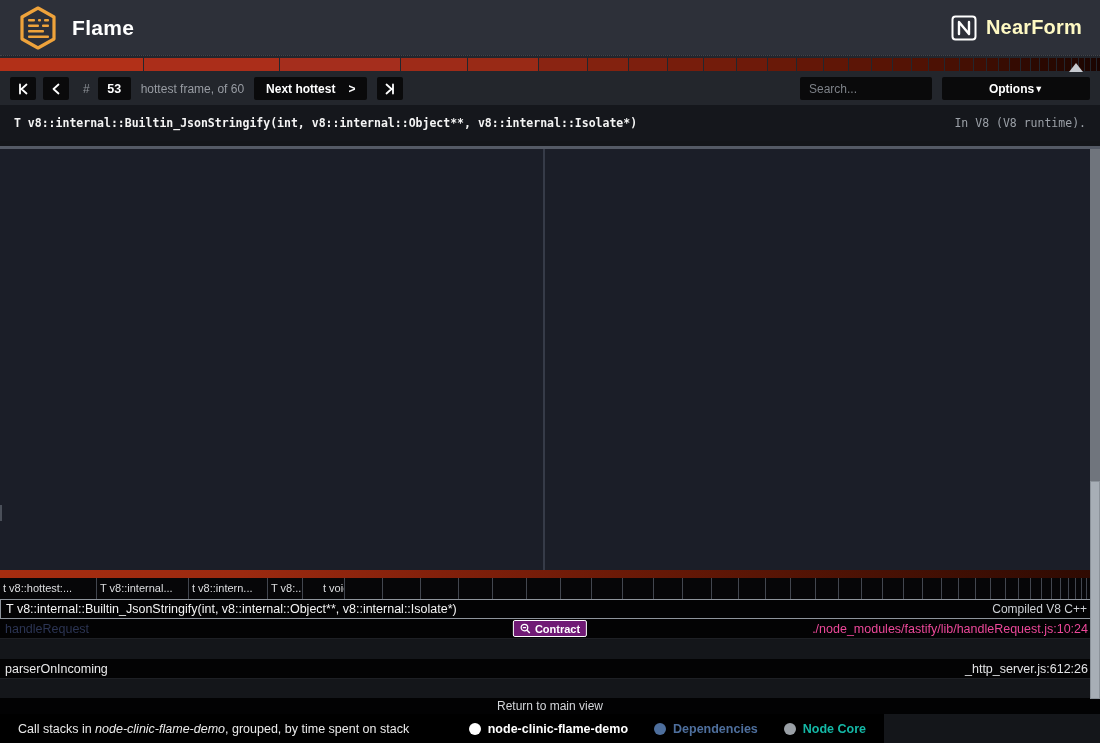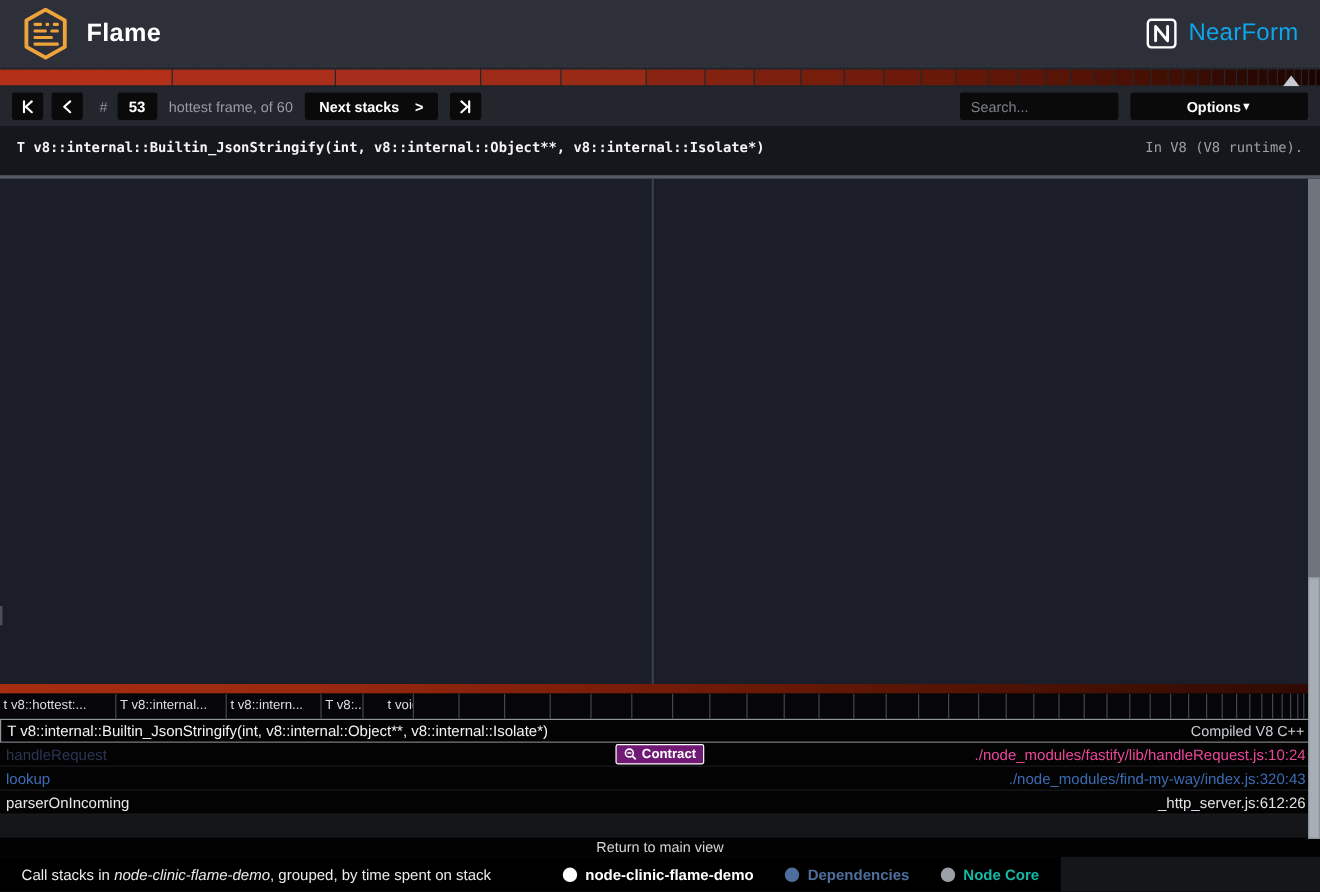--- a/index.html
+++ b/index.html
@@ -6,21 +6,21 @@
   html,body { width:1100px; height:743px; overflow:hidden; }
   body { font-family:"Liberation Sans", sans-serif; background:#000; position:relative; }
   .app { position:absolute; inset:0; width:1100px; height:743px; background:#14161a; }
 
   
   .header { position:absolute; top:0; left:0; width:1100px; height:55px; background:#2d3039;
             display:flex; align-items:center; padding:0 18px; }
   .logo-hex { width:40px; height:44px; margin-right:14px; }
   .app-title { color:#fff; font-size:21px; font-weight:bold; letter-spacing:.3px; }
   .brand { margin-left:auto; display:flex; align-items:center; gap:9px; }
-  .brand-name { color:#0ea5e9; font-size:20px; font-weight:normal; letter-spacing:.2px; }
+  .brand-name { color:#fef9c3; font-size:20px; font-weight:bold; letter-spacing:.2px; }
 
   
   .minimap { position:absolute; top:55px; left:0; width:1100px; height:17px; background:#23262d;
              border-top:1px dotted rgba(255,255,255,.14); overflow:hidden; }
   .mm-segs { position:absolute; top:2px; left:0; height:13px; display:flex; gap:1px; }
   .mm-seg { height:13px; flex:0 0 auto; }
   .mm-caret { position:absolute; top:7px; left:1069px; width:0; height:0;
               border-left:7px solid transparent; border-right:7px solid transparent;
               border-bottom:9px solid #c7cad0; }
 
@@ -193,21 +193,21 @@
     </button>
     <button class="tb-btn tb-icon" style="margin-left:7px">
       <svg width="10" height="12" viewBox="0 0 10 12">
         <path d="M7.5 1.5 L2.5 6 L7.5 10.5" fill="none" stroke="#fff" stroke-width="1.8" stroke-linecap="round" stroke-linejoin="round"></path>
       </svg>
     </button>
     <span class="tb-hash">#</span>
     <input class="tb-num" value="53" style="">
     <span class="tb-info">hottest frame, of 60</span>
     <button class="tb-btn tb-next">
-      <span>Next stacks</span>
+      <span>Next hottest</span>
       <span class="chev">&gt;</span>
     </button>
     <button class="tb-btn tb-icon tb-last">
       <svg width="12" height="12" viewBox="0 0 12 12">
         <path d="M2.5 1.5 L7.5 6 L2.5 10.5 M9 1.5 V10.5" fill="none" stroke="#fff" stroke-width="1.8" stroke-linecap="round" stroke-linejoin="round"></path>
       </svg>
     </button>
     <input class="tb-search" placeholder="Search..." style="">
     <button class="tb-btn tb-options">
       <span>Options</span>
@@ -286,24 +286,20 @@
       <svg width="11" height="11" viewBox="0 0 12 12">
         <circle cx="5" cy="5" r="3.6" fill="none" stroke="#fff" stroke-width="1.4"></circle>
         <line x1="3.2" y1="5" x2="6.8" y2="5" stroke="#fff" stroke-width="1.4"></line>
         <line x1="7.8" y1="7.8" x2="10.8" y2="10.8" stroke="#fff" stroke-width="1.6"></line>
       </svg>
       <span>Contract</span>
     </button>
     <span class="rdetail">./node_modules/fastify/lib/handleRequest.js:10:24</span>
   </div>
 
-  <div class="row row-dep dots">
-    <span class="rname">lookup</span>
-    <span class="rdetail">./node_modules/find-my-way/index.js:320:43</span>
-  </div>
 
   <div class="row row-core1 dots">
     <span class="rname">parserOnIncoming</span>
     <span class="rdetail">_http_server.js:612:26</span>
   </div>
 
 
   <div class="return-row">Return to main view</div>
 
   <div class="footer">

